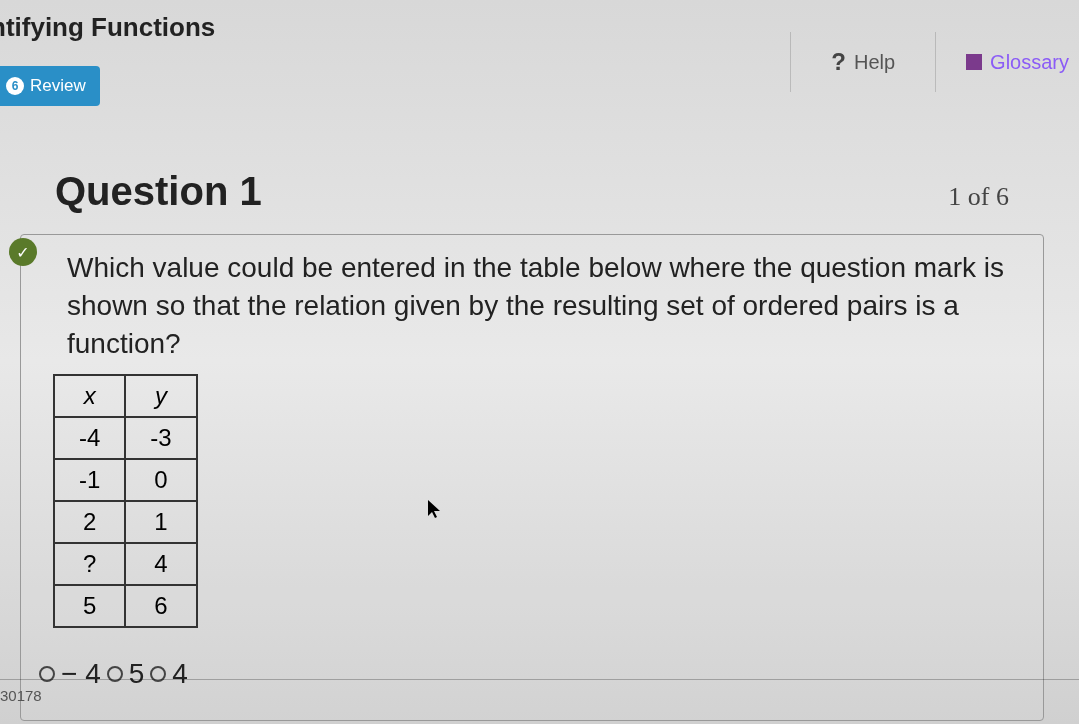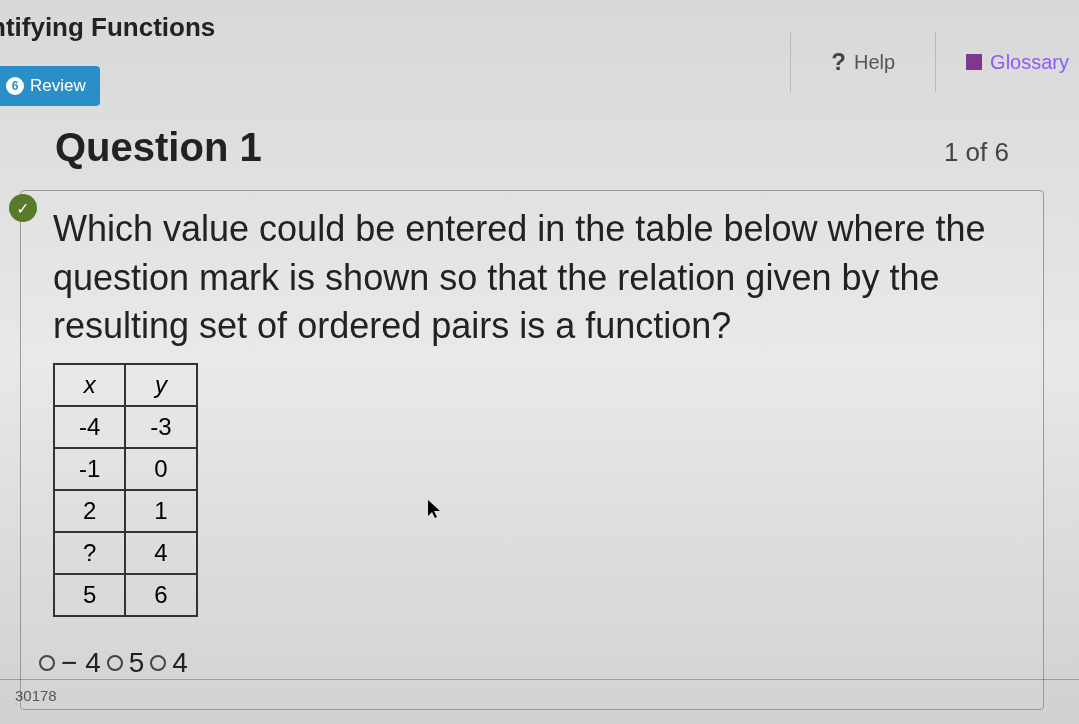--- a/index.html
+++ b/index.html
@@ -106,25 +106,27 @@
     .question-header {
       display: flex;
       justify-content: space-between;
       align-items: baseline;
       padding: 15px 40px 20px 40px;
     }
     .question-title {
       font-size: 40px;
       font-weight: bold;
       color: #222;
+      margin-top: 44px;
     }
     .question-count {
       font-size: 26px;
       color: #444;
       font-weight: 400;
+      font-family: Liberation Serif, serif;
     }
     .question-box {
       border: 1px solid #999;
       border-radius: 4px;
       padding: 14px 14px 30px 14px;
       margin: 0 5px;
       background: rgba(255,255,255,0.05);
       position: relative;
     }
     .check-icon {
@@ -135,24 +137,24 @@
       height: 28px;
       background: #5a7a2a;
       border-radius: 50%;
       display: flex;
       align-items: center;
       justify-content: center;
       color: white;
       font-size: 16px;
     }
     .question-text {
-      font-size: 36px;
+      font-size: 28px;
       color: #222;
       line-height: 1.35;
-      margin-left: 18px;
+      margin-left: 32px;
       margin-bottom: 12px;
     }
     .data-table {
       border-collapse: collapse;
       margin-left: 18px;
       margin-bottom: 30px;
     }
     .data-table th, .data-table td {
       border: 2px solid #333;
       padding: 6px 24px;
@@ -182,21 +184,21 @@
     .radio {
       width: 16px;
       height: 16px;
       border: 2px solid #444;
       border-radius: 50%;
       display: inline-block;
     }
     .footer-id {
       position: absolute;
       bottom: 20px;
-      left: 15px;
+      left: 0;
       font-size: 15px;
       color: #555;
       font-weight: 500;
     }
     .footer-line {
       position: absolute;
       bottom: 44px;
       left: 0;
       right: 0;
       height: 1px;

